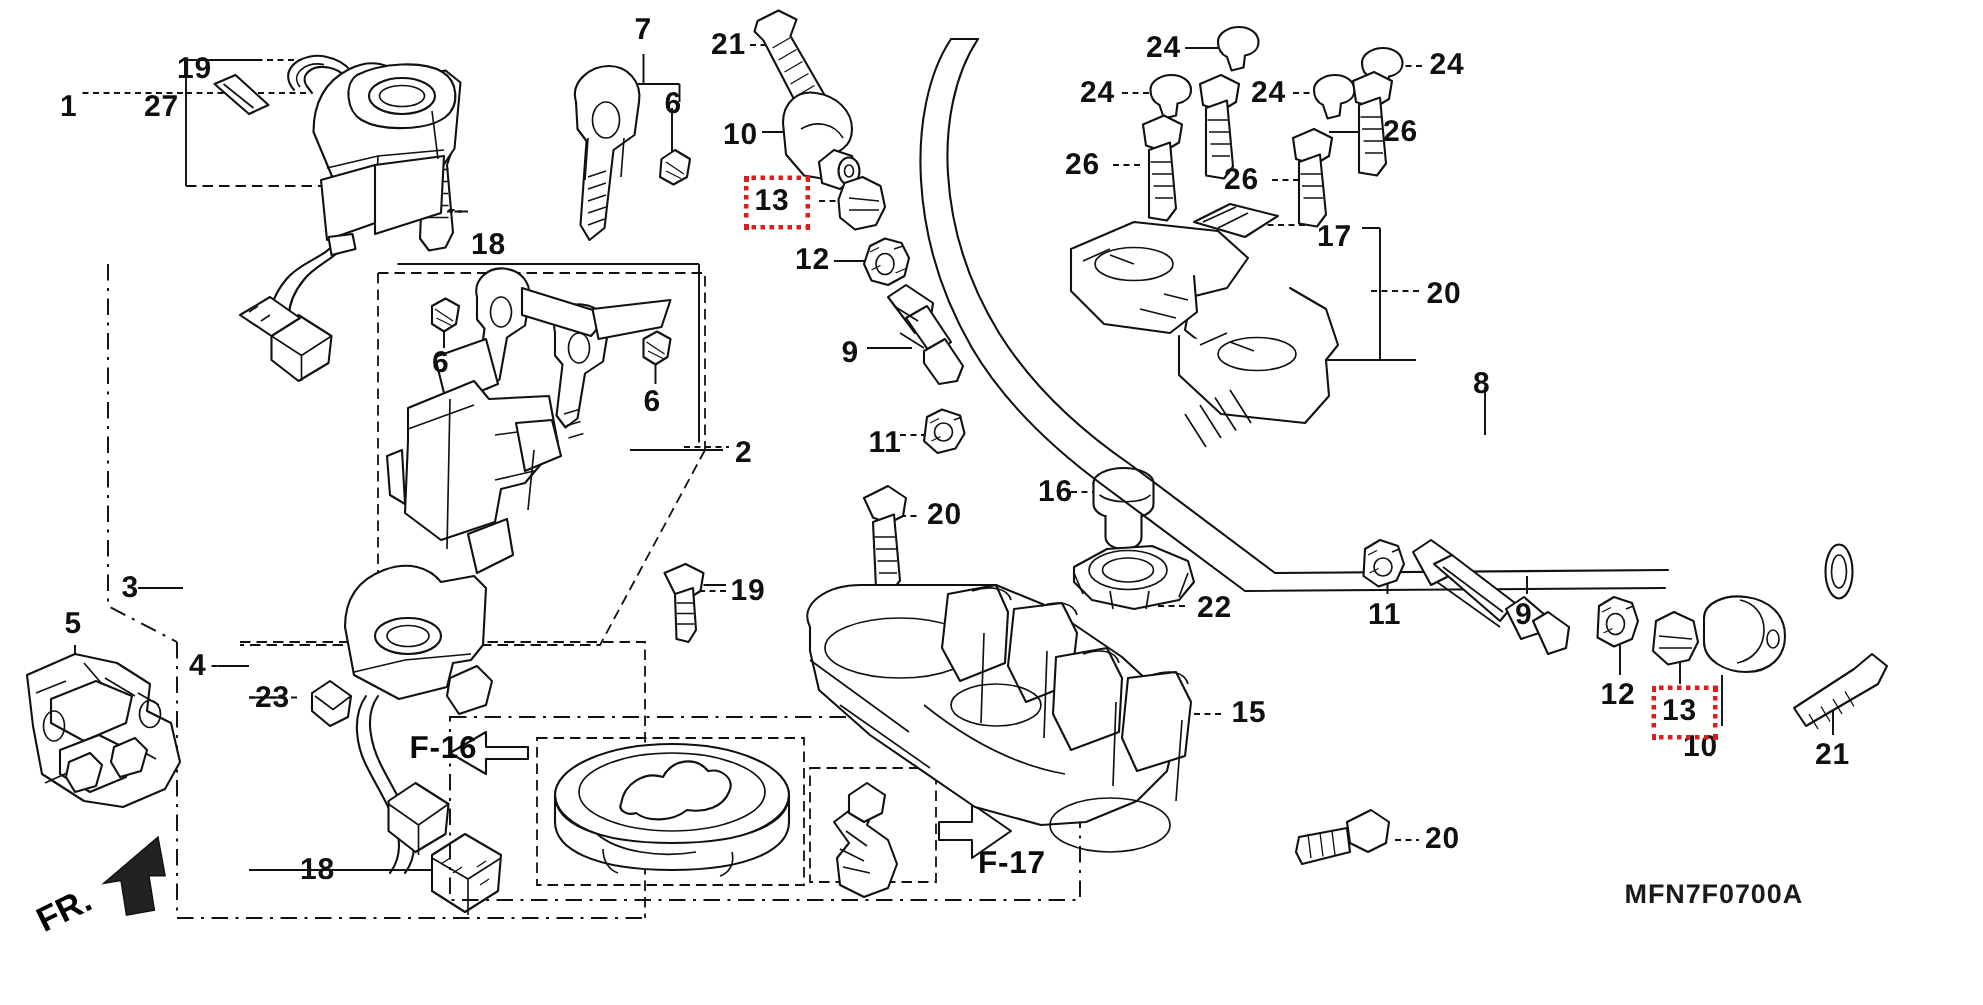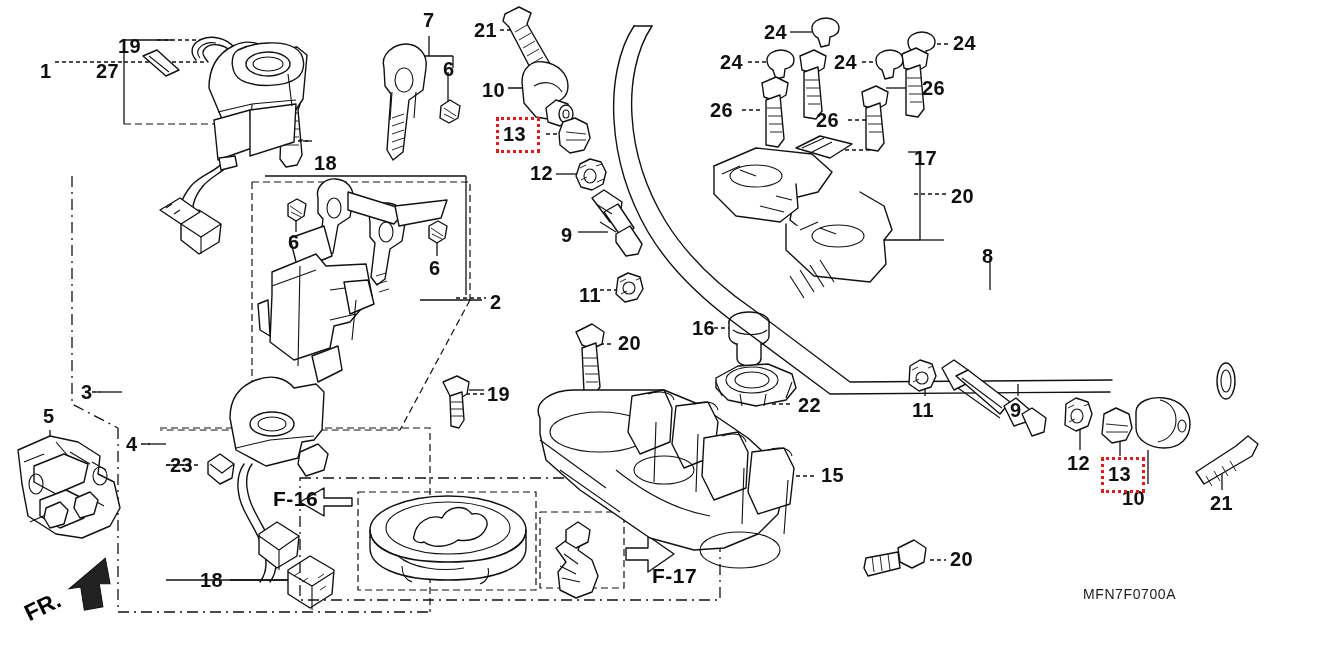--- a/index.html
+++ b/index.html
@@ -41,22 +41,22 @@
     font-weight:bold;
     font-size:23px;
     color:#000;
     white-space:nowrap;
     transform:rotate(-26deg);
     transform-origin:left bottom;
   }
   .docid{
     position:absolute;
     font-family:"Liberation Sans", sans-serif;
-    font-weight:normal;
-    font-size:14px;
+    font-weight:bold;
+    font-size:18px;
     color:#1a1a1a;
     letter-spacing:0.6px;
     white-space:nowrap;
   }
   
   .hl{
     position:absolute;
     border:3px dotted #e01b1b;
     box-sizing:border-box;
     background:transparent;
@@ -496,21 +496,21 @@
     <div class="lbl" style="left:821px; top:465px;">15</div>
     <div class="lbl" style="left:950px; top:549px;">20</div>
     <div class="lbl" style="left:764px; top:22px;">24</div>
     <div class="lbl" style="left:720px; top:52px;">24</div>
     <div class="lbl" style="left:834px; top:52px;">24</div>
     <div class="lbl" style="left:953px; top:33px;">24</div>
     <div class="lbl" style="left:710px; top:100px;">26</div>
     <div class="lbl" style="left:922px; top:78px;">26</div>
     <div class="lbl" style="left:816px; top:110px;">26</div>
 
-    <div class="lbl" style="left:914px; top:148px;text-align:center;">17</div>
+    <div class="lbl" style="left:878px; top:148px;text-align:center;">17</div>
     <div class="lbl" style="left:951px; top:186px;">20</div>
     <div class="lbl" style="left:982px; top:246px;">8</div>
     <div class="lbl" style="left:912px; top:400px;">11</div>
     <div class="lbl" style="left:1010px; top:400px;">9</div>
     <div class="lbl" style="left:1067px; top:453px;">12</div>
     <div class="lbl" style="left:1122px; top:488px;">10</div>
     <div class="lbl" style="left:1210px; top:493px;">21</div>
   </div>
 
   <div class="lbl" style="left:503px; top:124px;">13</div>

